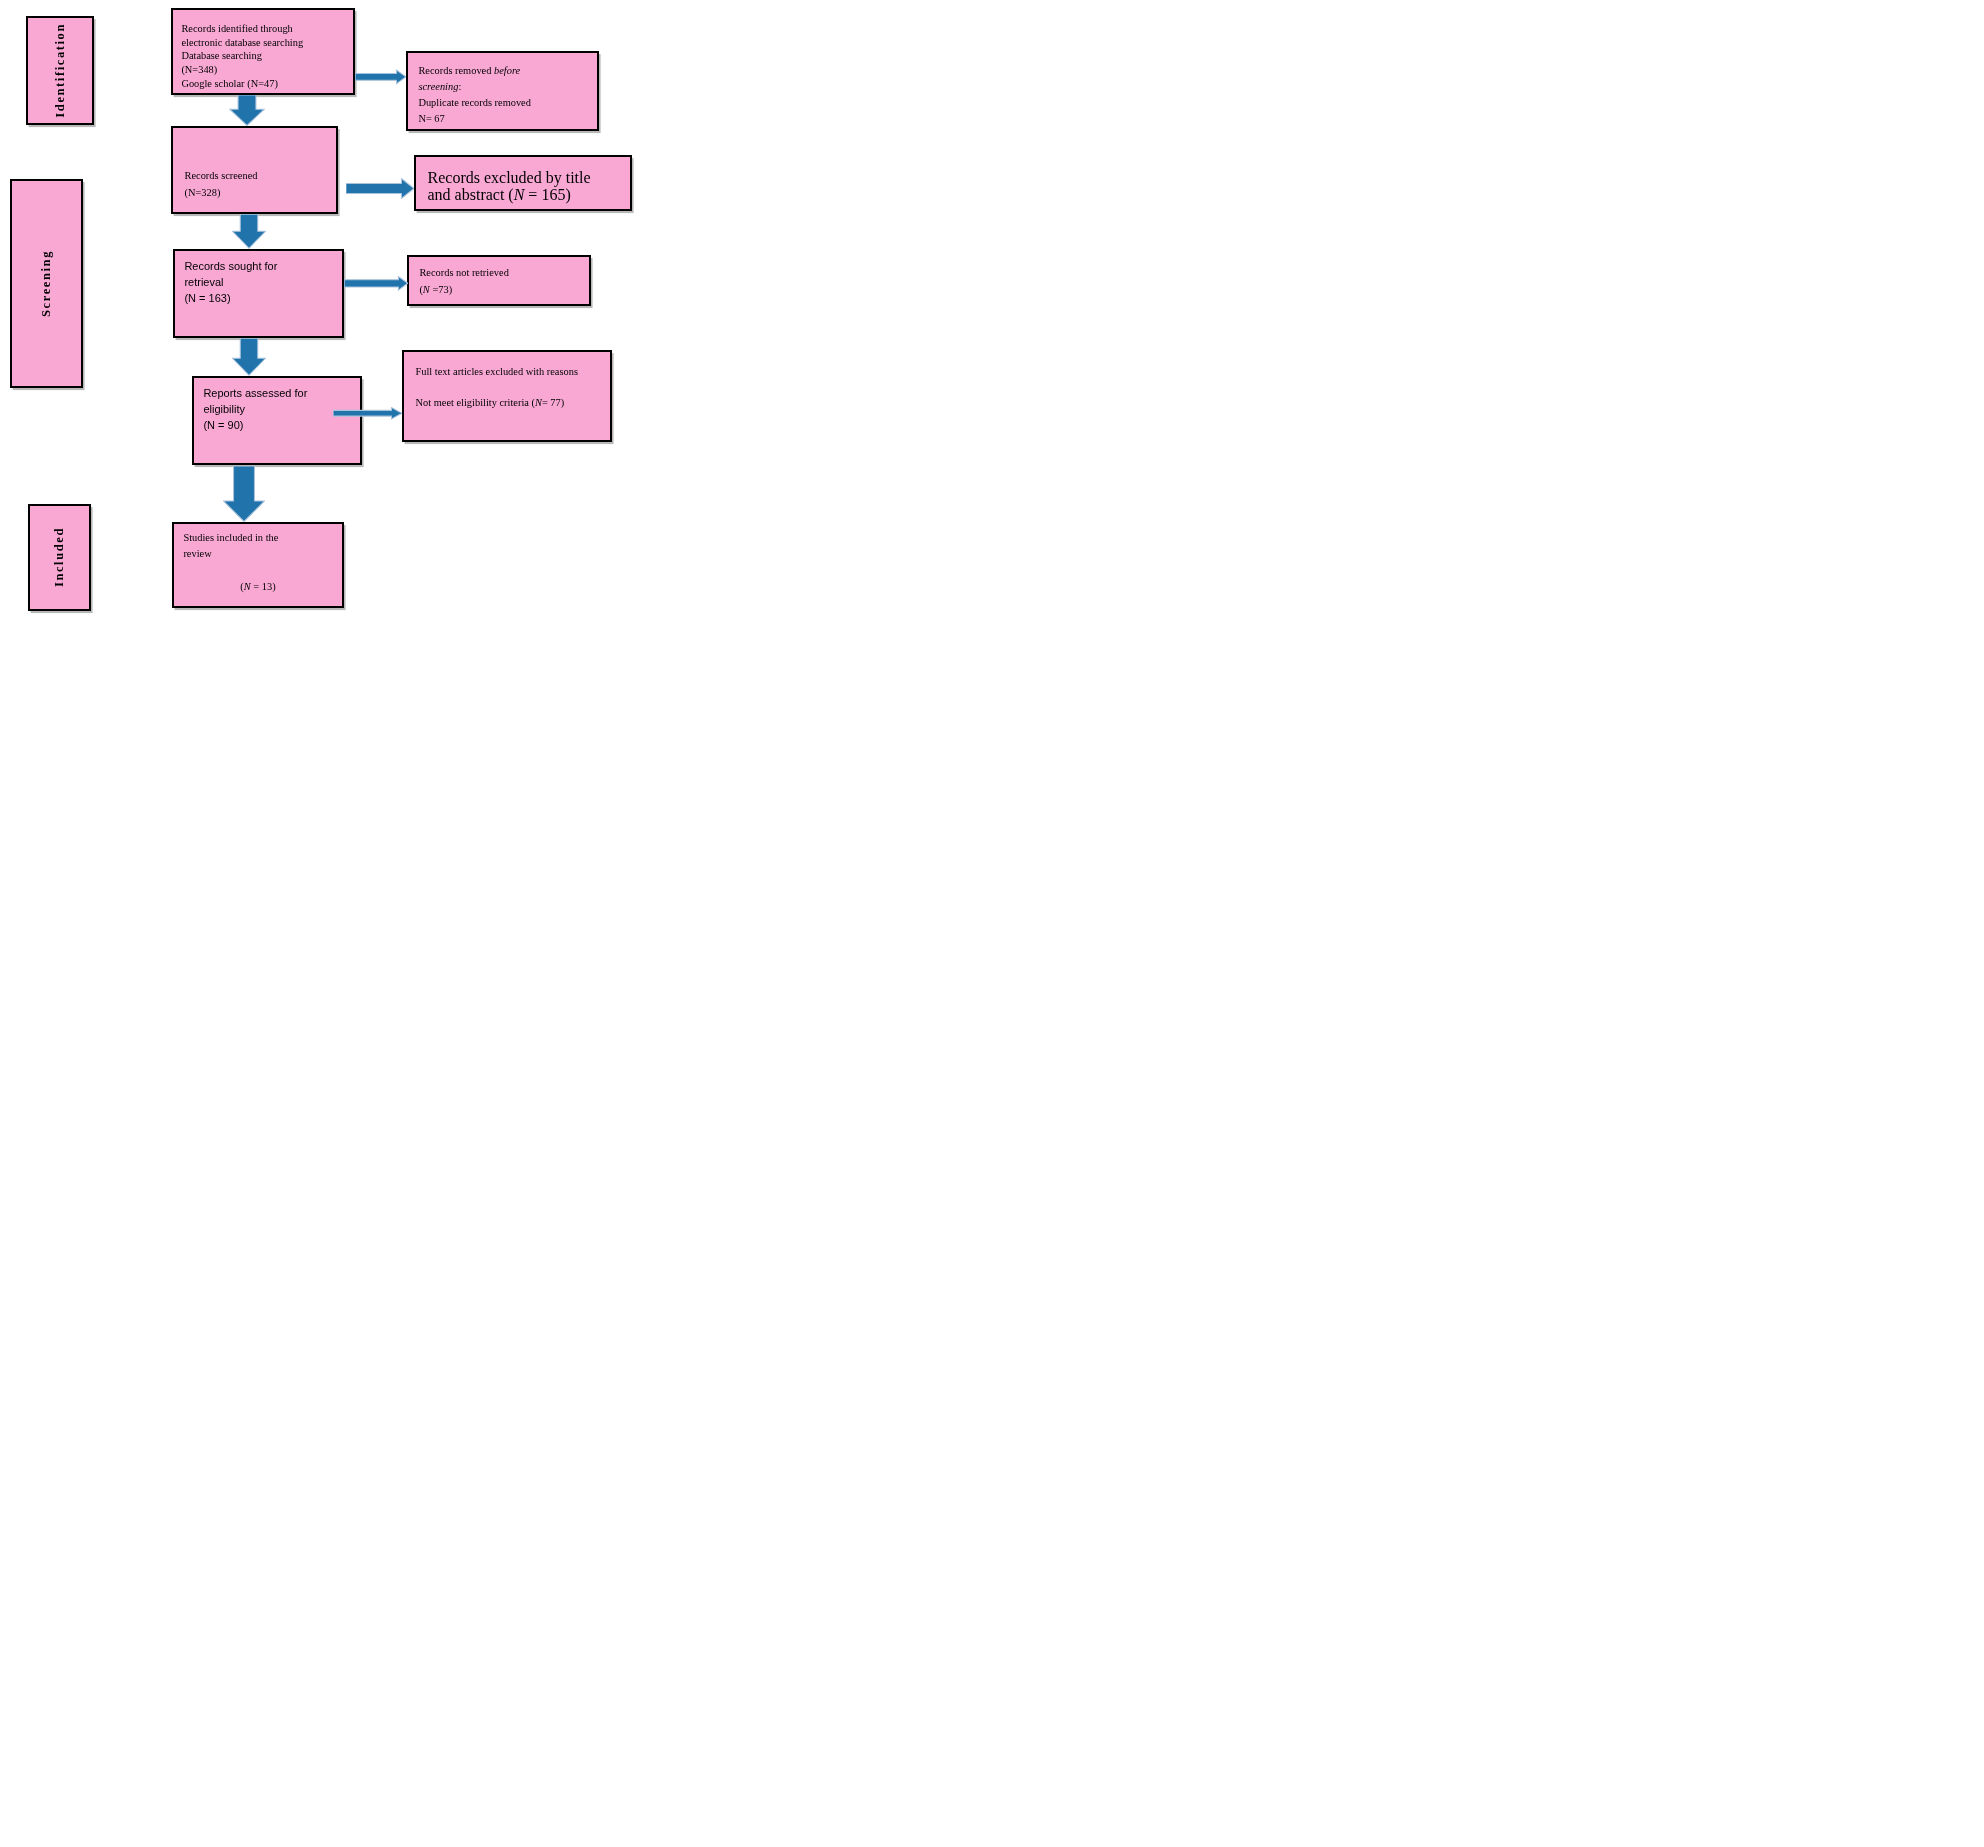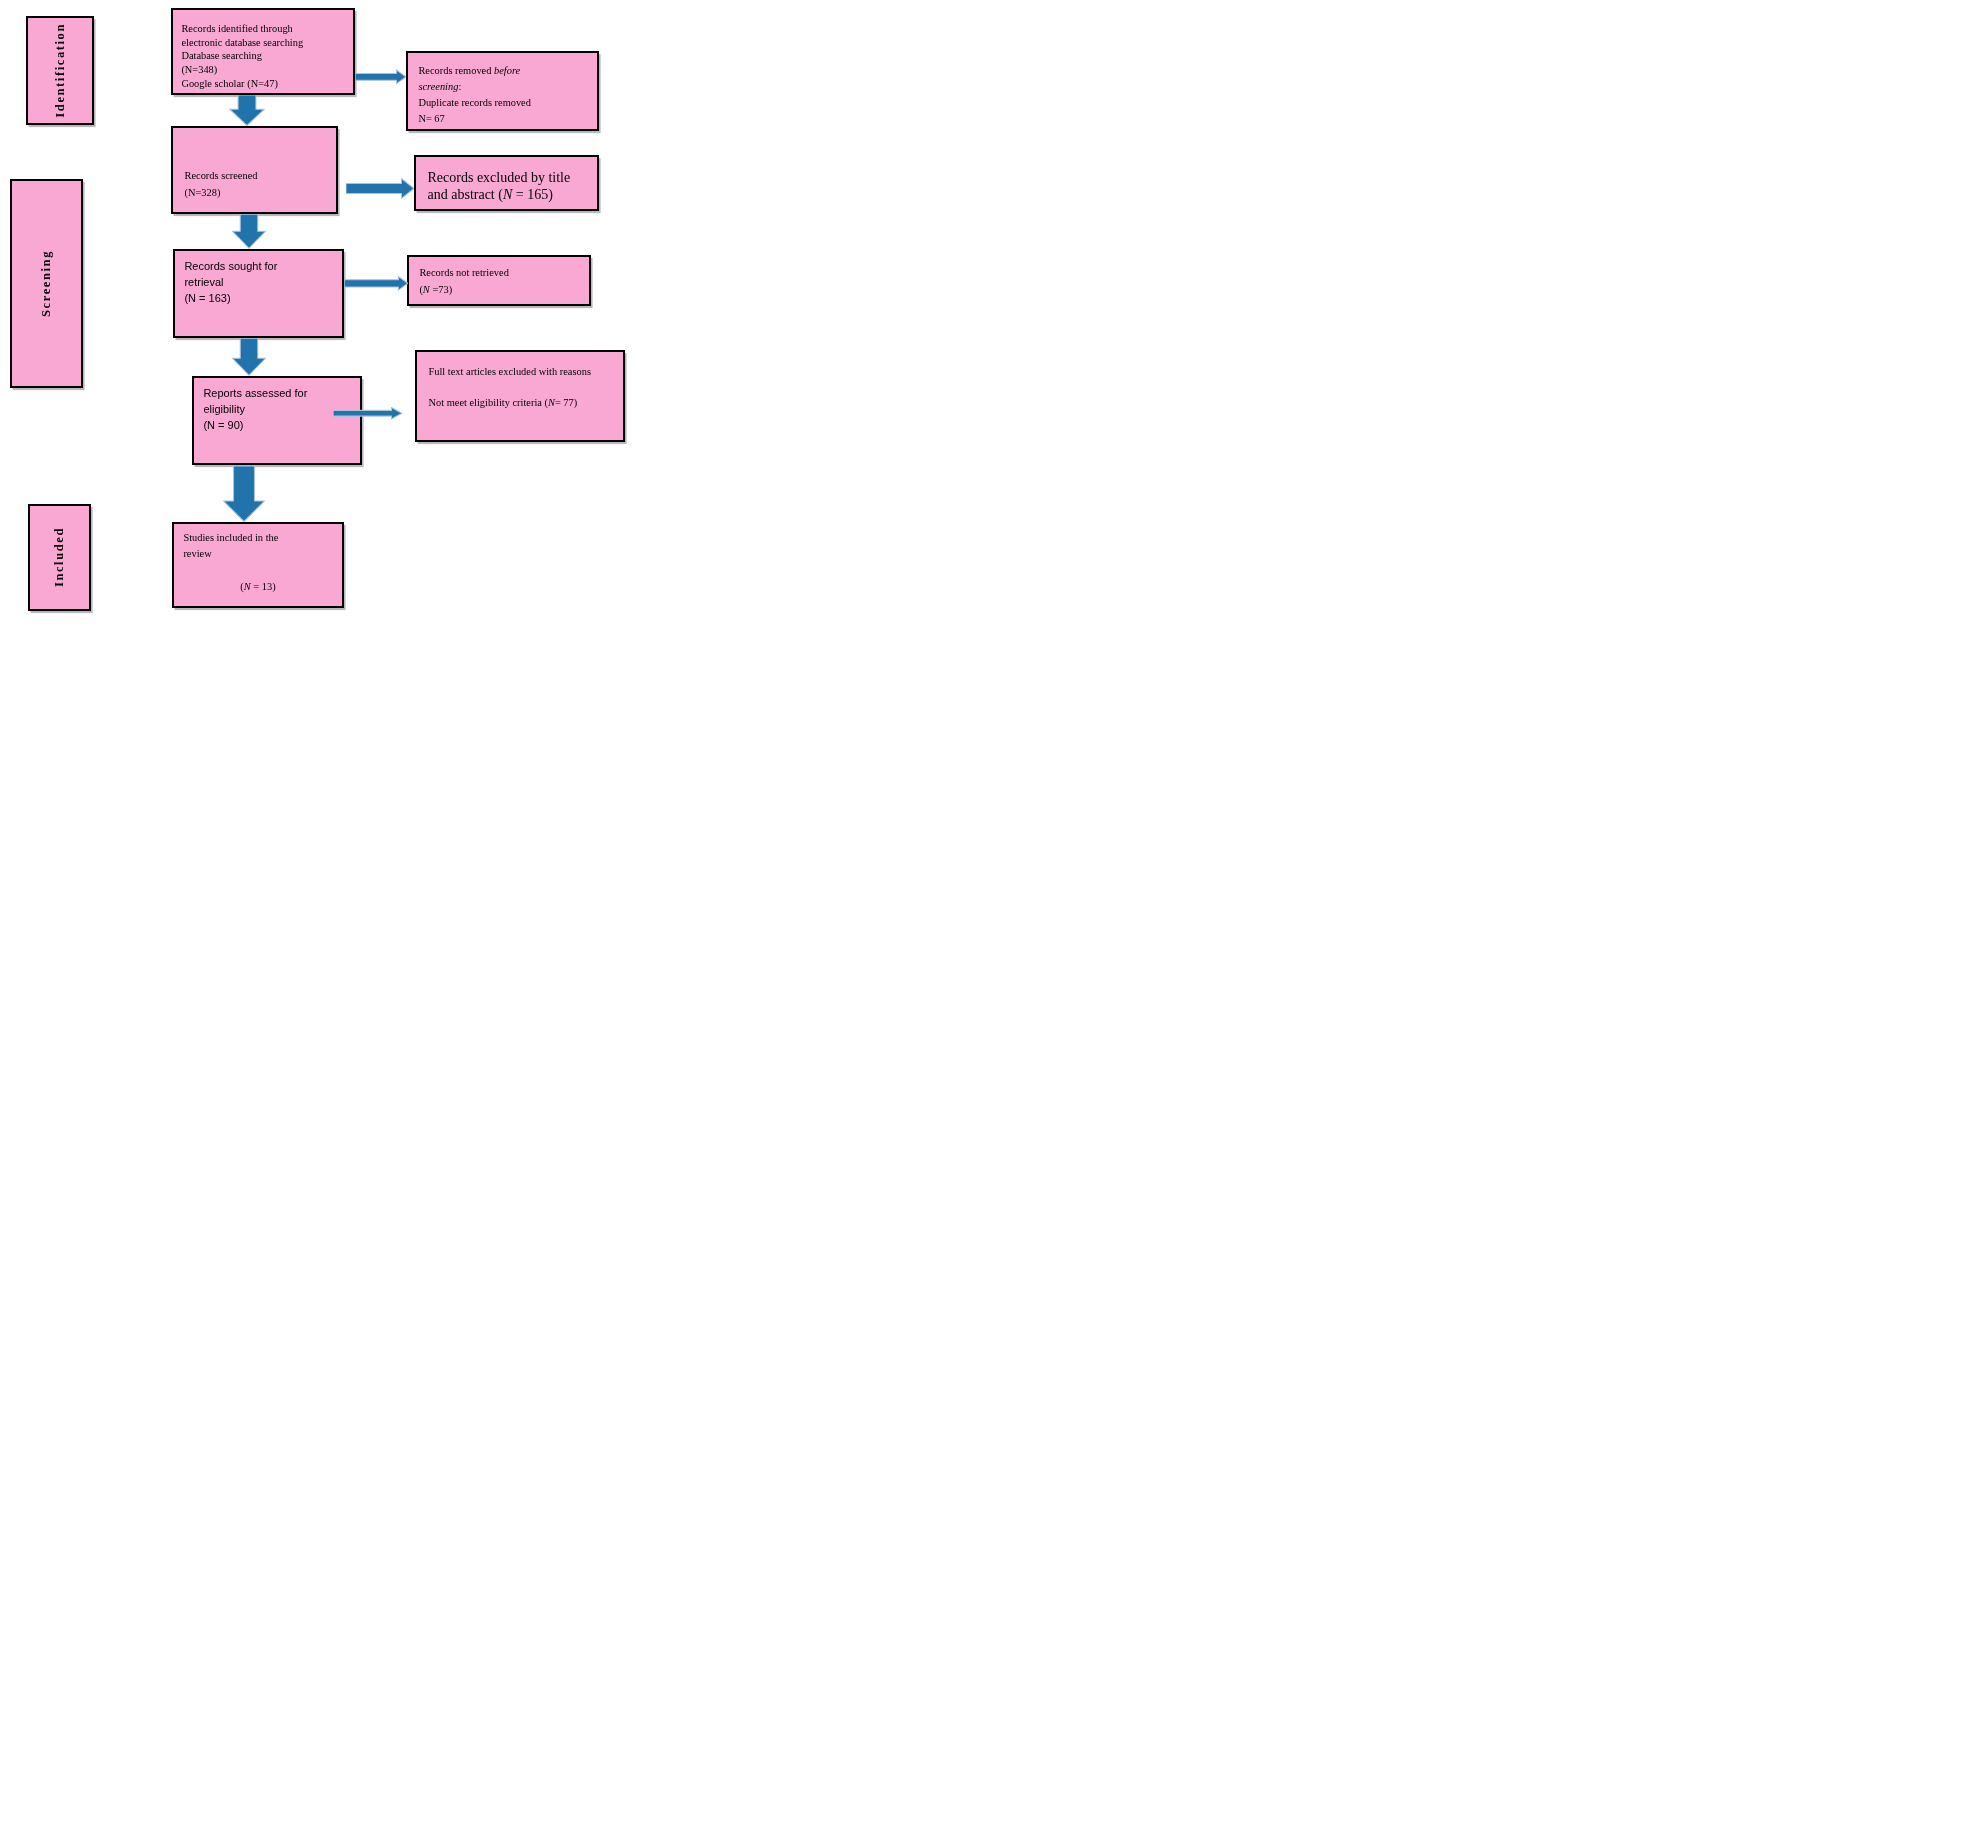--- a/index.html
+++ b/index.html
@@ -35,23 +35,23 @@
   }
   
   #box-identified{left:171px;top:7.8px;width:184px;height:87px;padding:12.5px 0 0 8.4px;font-size:10.4px;line-height:13.6px;}
   #box-screened{left:171px;top:126px;width:167px;height:88px;padding:40px 0 0 11.5px;font-size:10.4px;line-height:16.7px;}
   #box-sought{left:173px;top:249px;width:171px;height:89px;padding:8.4px 0 0 9.4px;font-family:"Liberation Sans",sans-serif;font-size:11px;line-height:15.7px;}
   #box-assessed{left:168px;top:376px;width:170px;height:89px;padding:8.4px 0 0 9.4px;font-family:"Liberation Sans",sans-serif;font-size:11px;line-height:15.7px;margin-left:24px;}
   #box-studies{left:172px;top:522px;width:172px;height:86px;padding:6.3px 0 0 9.4px;font-size:10.4px;line-height:15.7px;}
   #box-studies .line:last-child{text-align:center;padding-right:9.4px;margin-top:17px;}
   
   #box-removed{left:406px;top:51px;width:193px;height:80px;padding:10.4px 0 0 10.4px;font-size:10.4px;line-height:15.7px;}
-  #box-excluded{left:414px;top:155px;width:185px;height:56px;padding:11.5px 0 0 11.5px;font-size:14px;line-height:17px;}
+  #box-excluded{left:414px;top:155px;width:218px;height:56px;padding:11.5px 0 0 11.5px;font-size:16px;line-height:17px;}
   #box-notretrieved{left:407px;top:255px;width:184px;height:51px;padding:6.8px 0 0 10.4px;font-size:10.4px;line-height:17px;}
-  #box-fulltext{left:415px;top:350px;width:210px;height:92px;padding:11.5px 0 0 11.5px;font-size:10.4px;line-height:15.7px;}
+  #box-fulltext{left:402px;top:350px;width:210px;height:92px;padding:11.5px 0 0 11.5px;font-size:10.4px;line-height:15.7px;}
   
   #stage-identification{left:26px;top:15.7px;width:68px;height:109px;}
   #stage-screening{left:10.4px;top:179px;width:73px;height:209px;}
   #stage-included{left:28px;top:504px;width:63px;height:107px;}
   .arrow{position:absolute;}
 </style>
 </head>
 <body>
 
 <div id="page">

